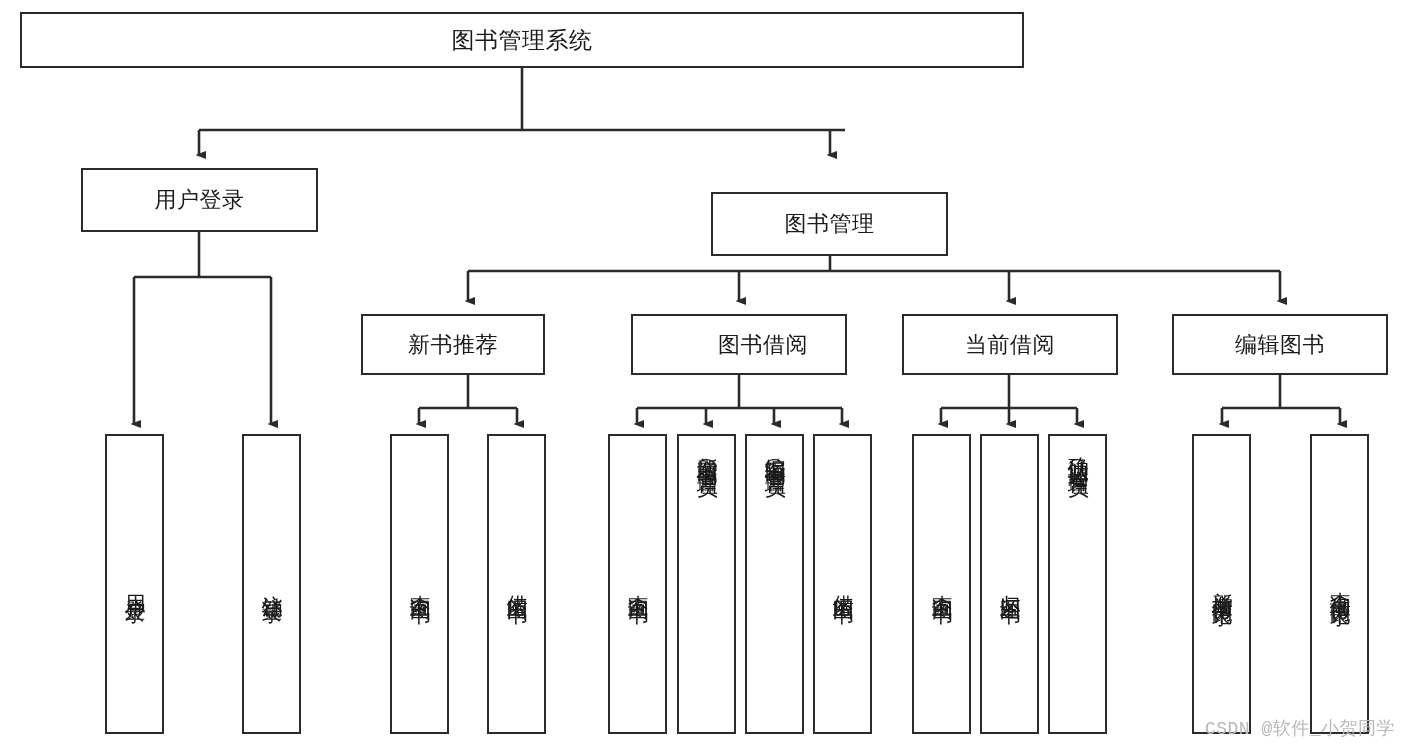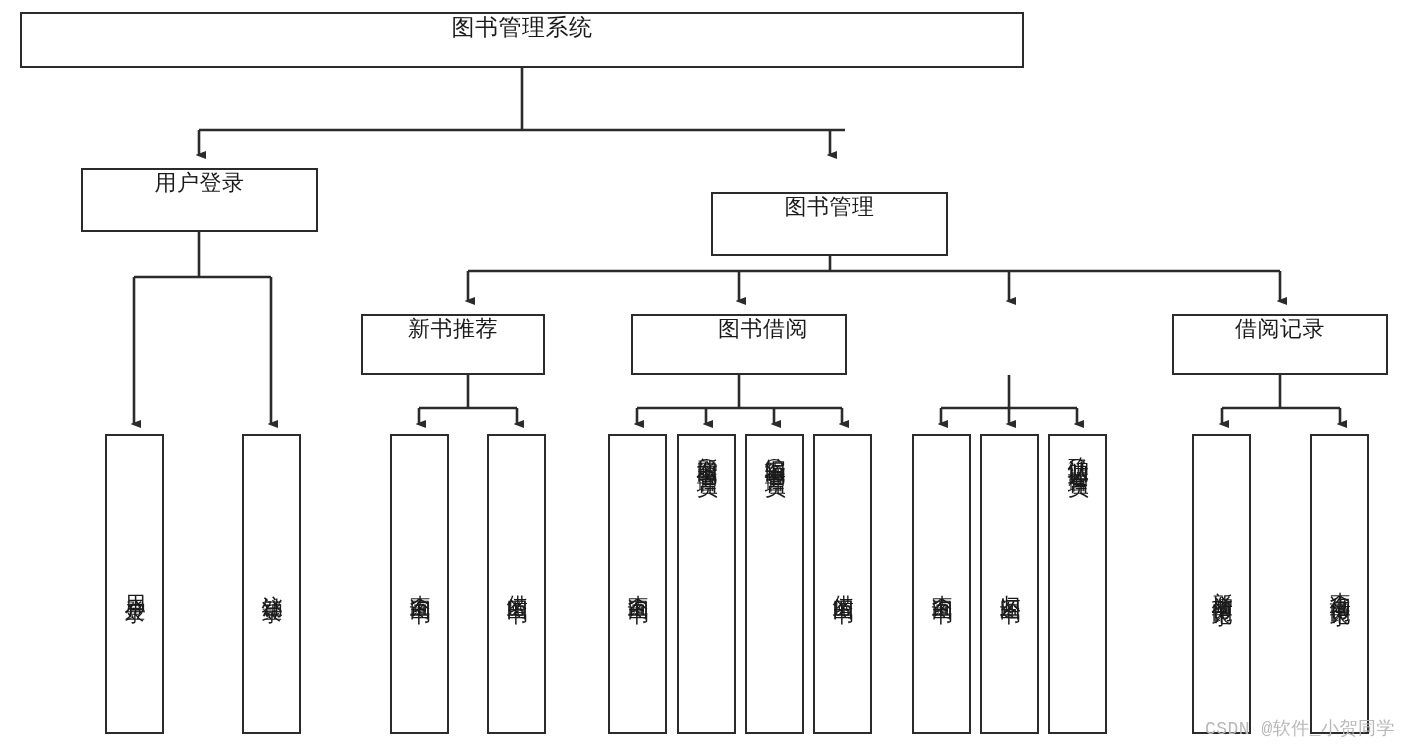--- a/index.html
+++ b/index.html
@@ -25,20 +25,21 @@
     width: 1405px;
     height: 747px;
     pointer-events: none;
   }
   .node {
     position: absolute;
     box-sizing: border-box;
     border: 2px solid #2b2b2b;
     background: #ffffff;
     display: flex;
+    align-items: center;
     justify-content: center;
     color: #1a1a1a;
   }
   .node .label {
     display: block;
     text-align: center;
     line-height: 1.16;
     letter-spacing: 0.5px;
     white-space: nowrap;
   }
@@ -149,22 +150,25 @@
   <div class="node horiz" style="left:711px; top:168px; width:237px; height:64px;margin-top:24px;">
     <span class="label">图书管理</span>
   </div>
 
   <div class="node horiz" style="left:361px; top:314px; width:184px; height:61px;">
     <span class="label">新书推荐</span>
   </div>
   <div class="node horiz" style="left:631px; top:314px; width:216px; height:61px;padding-left:48px;">
     <span class="label">图书借阅</span>
   </div>
+  <div class="node horiz" style="left:902px; top:314px; width:216px; height:61px;">
+    <span class="label">当前借阅</span>
+  </div>
   <div class="node horiz" style="left:1172px; top:314px; width:216px; height:61px;">
-    <span class="label">借阅记录</span>
+    <span class="label">编辑图书</span>
   </div>
 
   <div class="node vert midalign" style="left:105px; top:434px; width:59px; height:300px;">
     <span class="label">用户登录</span>
   </div>
   <div class="node vert midalign" style="left:242px; top:434px; width:59px; height:300px;">
     <span class="label">注销登录</span>
   </div>
 
   <div class="node vert midalign" style="left:390px; top:434px; width:59px; height:300px;">

